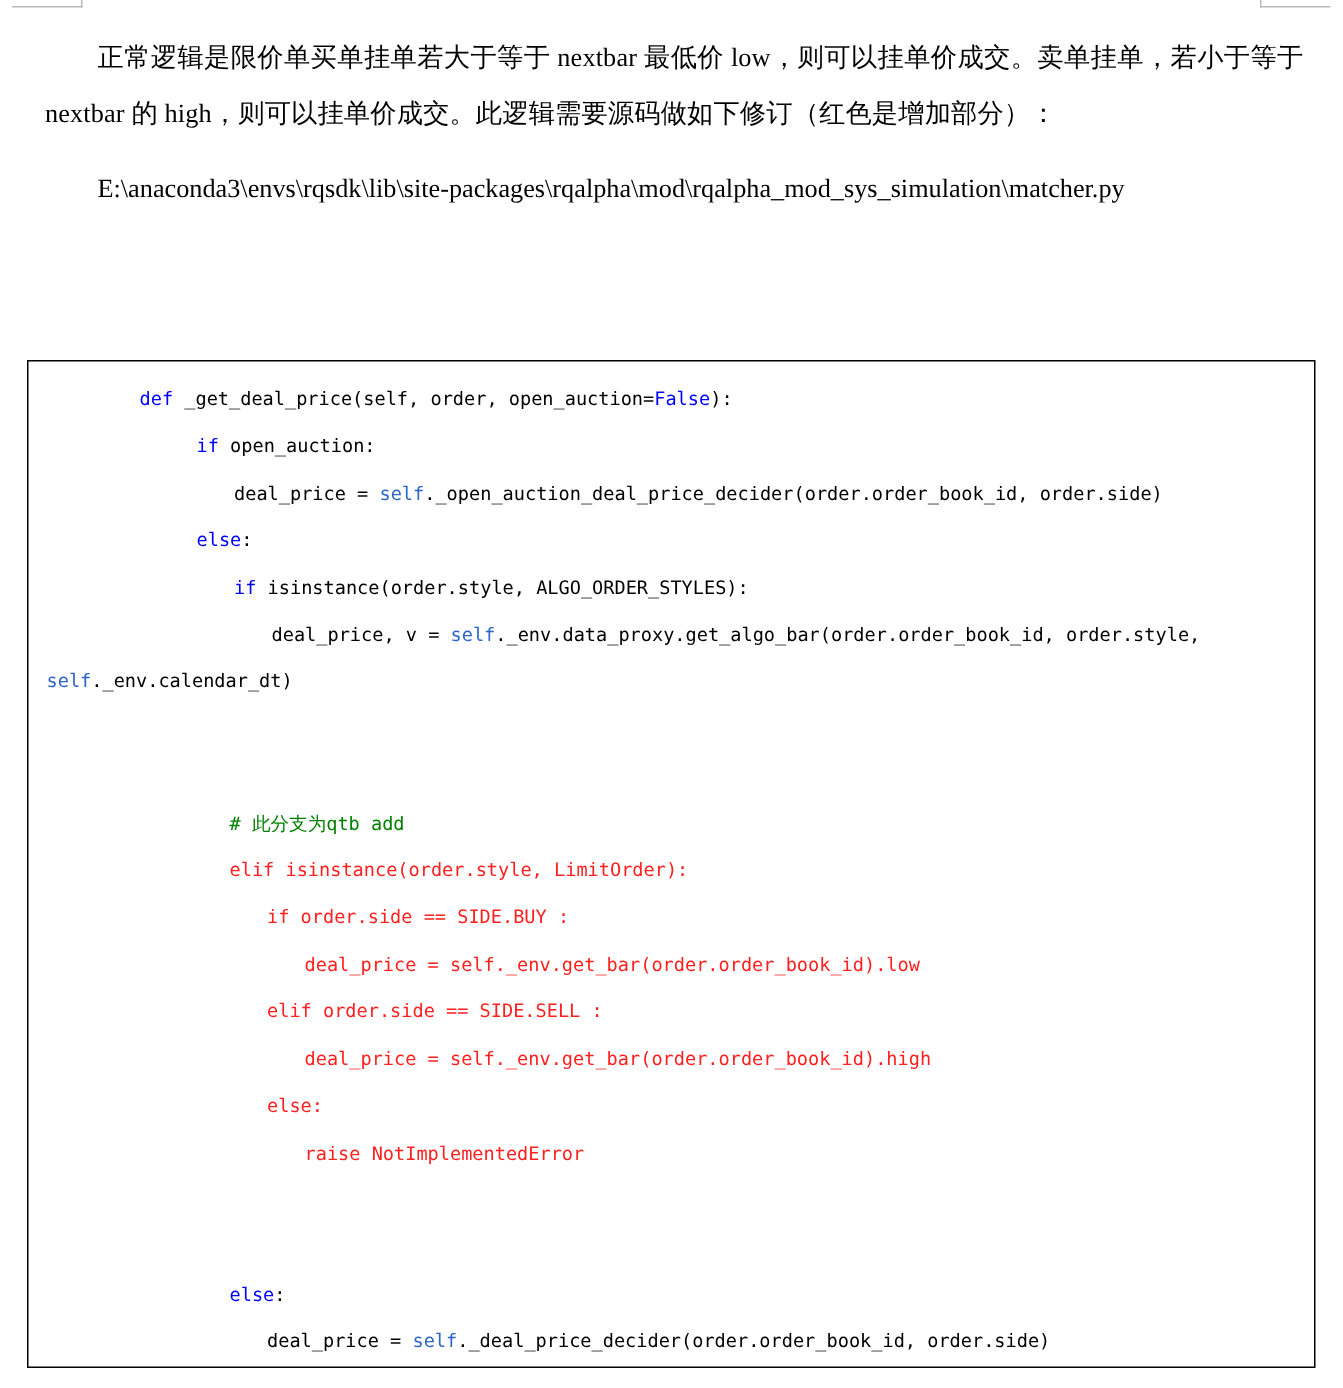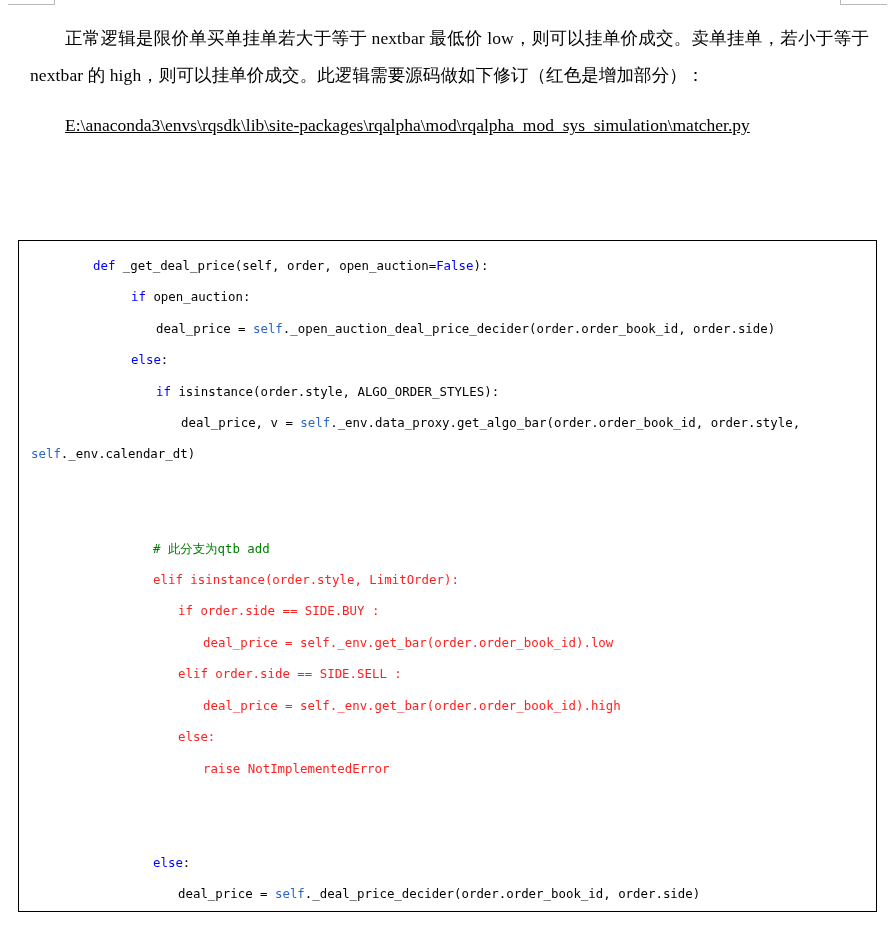--- a/index.html
+++ b/index.html
@@ -52,21 +52,20 @@
     text-align: justify;
     text-indent: 2em;
     letter-spacing: 0.1px;
     word-break: break-all;
   }
   .para.first { padding-top: 20px; }
   .para.path {
     margin-top: 13px;
     font-family: "Liberation Serif", "DejaVu Serif", serif;
     letter-spacing: 0;
-    text-decoration: underline;
   }
 
   
   .code-box {
     position: absolute;
     left: 18px;
     top: 240px;
     width: 859px;
     height: 672px;
     border: 1.4px solid #000000;

